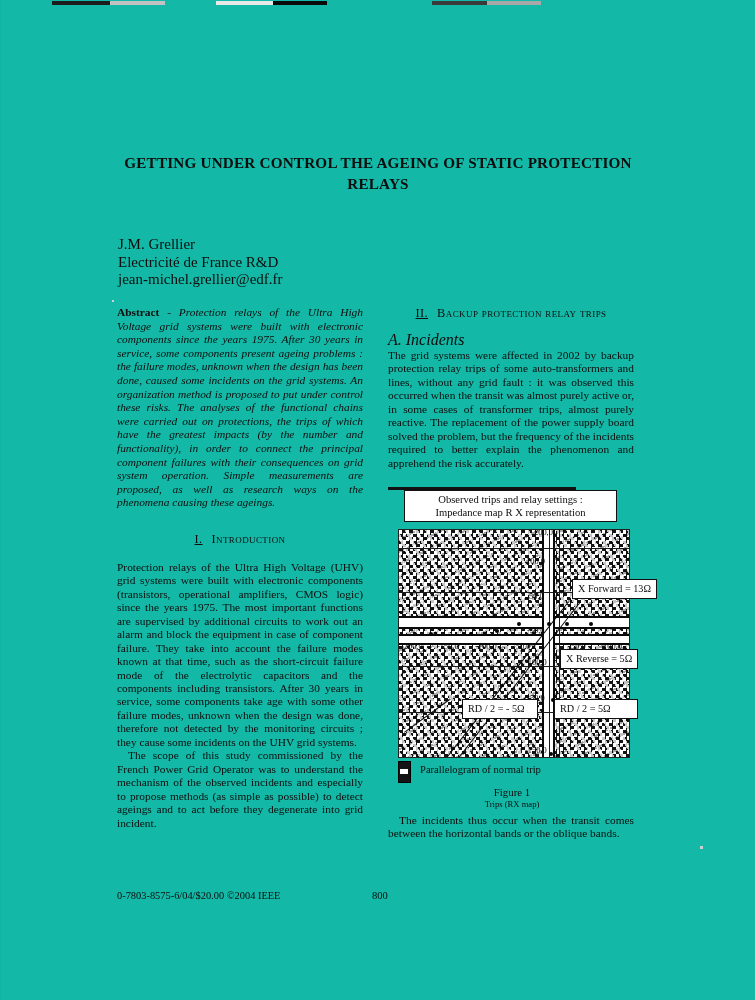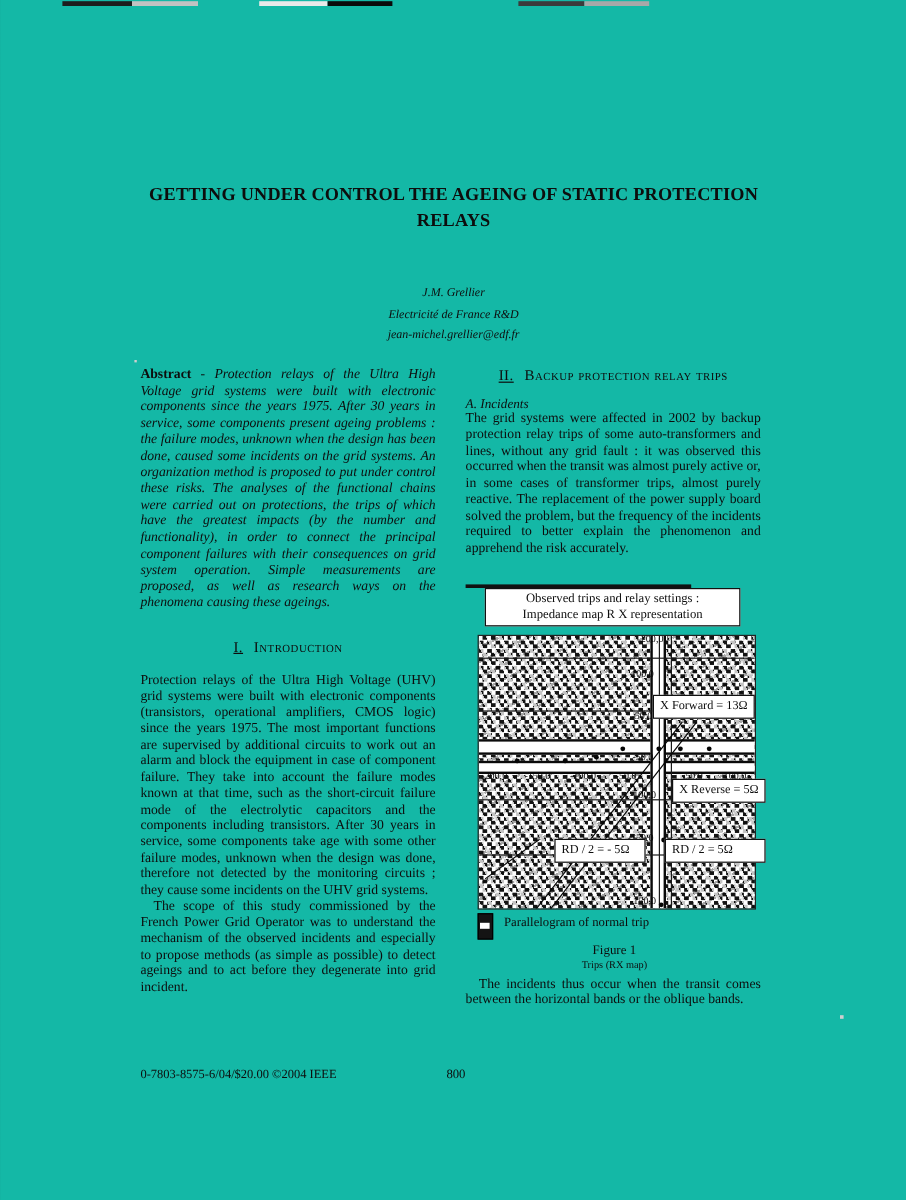--- a/index.html
+++ b/index.html
@@ -43,23 +43,22 @@
     font-weight: bold;
     font-size: 15.2px;
     letter-spacing: 0.2px;
     line-height: 21px;
   }
 
   
   #authors {
     position: absolute;
     left: 118px; top: 236px; width: 520px;
-    text-align: center;
-    font-style: italic;
-    font-size: 10px;
+    text-align: left;
+    font-size: 15px;
     line-height: 17.5px;
   }
 
   
   .col { position: absolute; width: 246px; }
   #colL { left: 117px; top: 306px; }
   #colR { left: 388px; top: 306px; }
 
   p.body {
     margin: 0 0 0 0;
@@ -85,21 +84,21 @@
     text-align: center;
     font-weight: normal;
     font-size: 12.4px;
     font-variant: small-caps;
     letter-spacing: 0.4px;
   }
   h2.section .num { margin-right: 9px; text-decoration: underline; }
 
   h3.subsection {
     margin: 0;
-    font-size: 11px;
+    font-size: 16px;
     font-style: italic;
     font-weight: normal;
     text-align: left;
   }
   .gap10 { height: 10px; }
   .gap14 { height: 14px; }
   .gap22 { height: 22px; }
 
   
   #figure {
@@ -321,21 +320,21 @@
 
       <div class="tick-lbl" style="left:135px; top:-2px;text-align:center;">200,0</div>
       <div class="tick-lbl" style="left:127px; top:27px;">100,0</div>
       <div class="tick-lbl" style="left:130px; top:62px;">50,0</div>
       <div class="tick-lbl" style="left:128px; top:96px;">-50,0</div>
       <div class="tick-lbl" style="left:126px; top:128px;">-100,0</div>
       <div class="tick-lbl" style="left:124px; top:164px;">-150,0</div>
       <div class="tick-lbl" style="left:126px; top:216px;">-150,0</div>
     </div>
 
-    <div class="callout" style="left:156px; top:93px;">X Forward = 13Ω</div>
+    <div class="callout" style="left:184px; top:93px;">X Forward = 13Ω</div>
     <div class="callout" style="left:172px; top:163px;">X Reverse = 5Ω</div>
     <div class="callout" style="left:74px;  top:213px; width:76px;">RD / 2 = - 5Ω</div>
     <div class="callout" style="left:166px; top:213px; width:84px;">RD / 2 = 5Ω</div>
 
     <div id="marker-line"></div>
     <div id="marker-box">
       <div class="arrow"></div>
     </div>
     <div id="marker-label">Parallelogram of normal trip</div>
 

